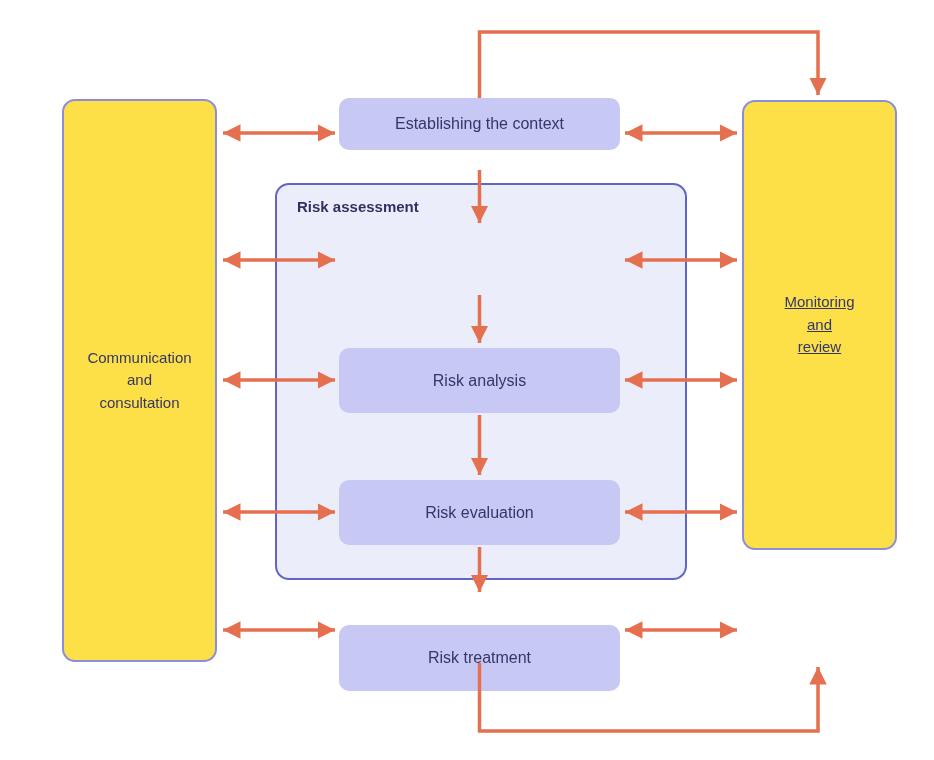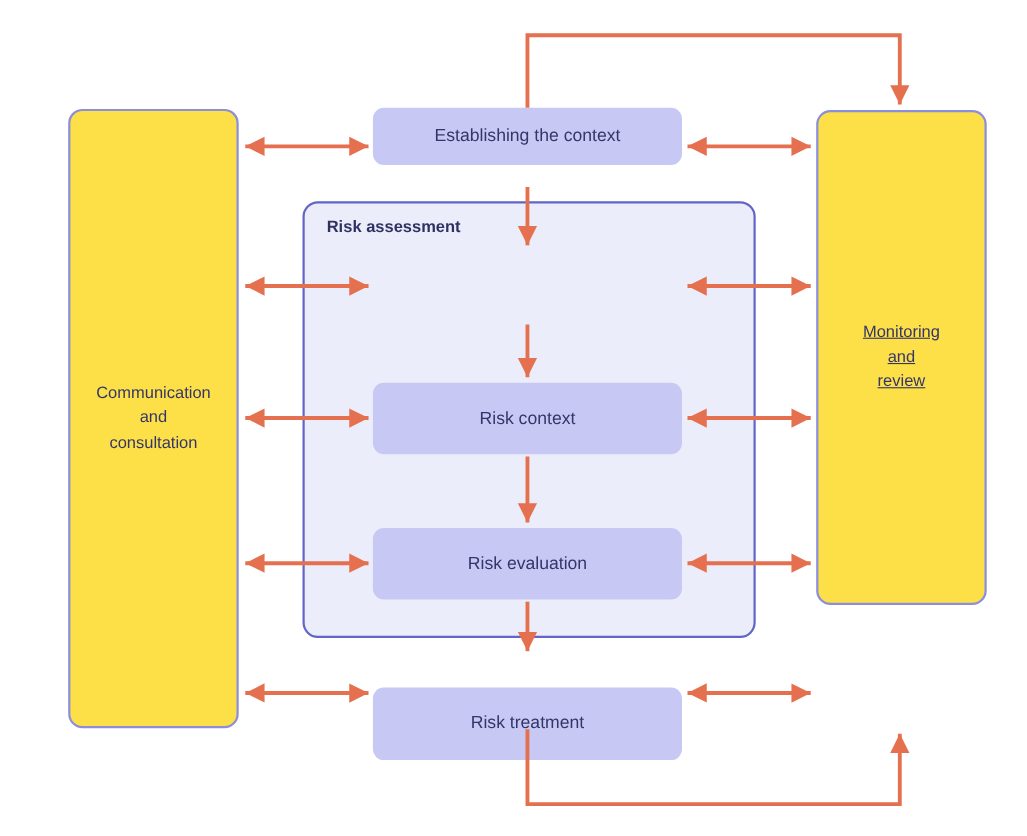--- a/index.html
+++ b/index.html
@@ -91,21 +91,21 @@
 and
 review</span>
   </div>
 
   <div class="node process-box" style="top:98px; height:52px;">
     <span>Establishing the context</span>
   </div>
 
 
   <div class="node process-box" style="top:348px; height:65px;">
-    <span>Risk context</span>
+    <span>Risk analysis</span>
   </div>
 
   <div class="node process-box" style="top:480px; height:65px;">
     <span>Risk evaluation</span>
   </div>
 
   <div class="node process-box" style="top:597px; height:66px;margin-top:28px;">
     <span>Risk treatment</span>
   </div>
 

